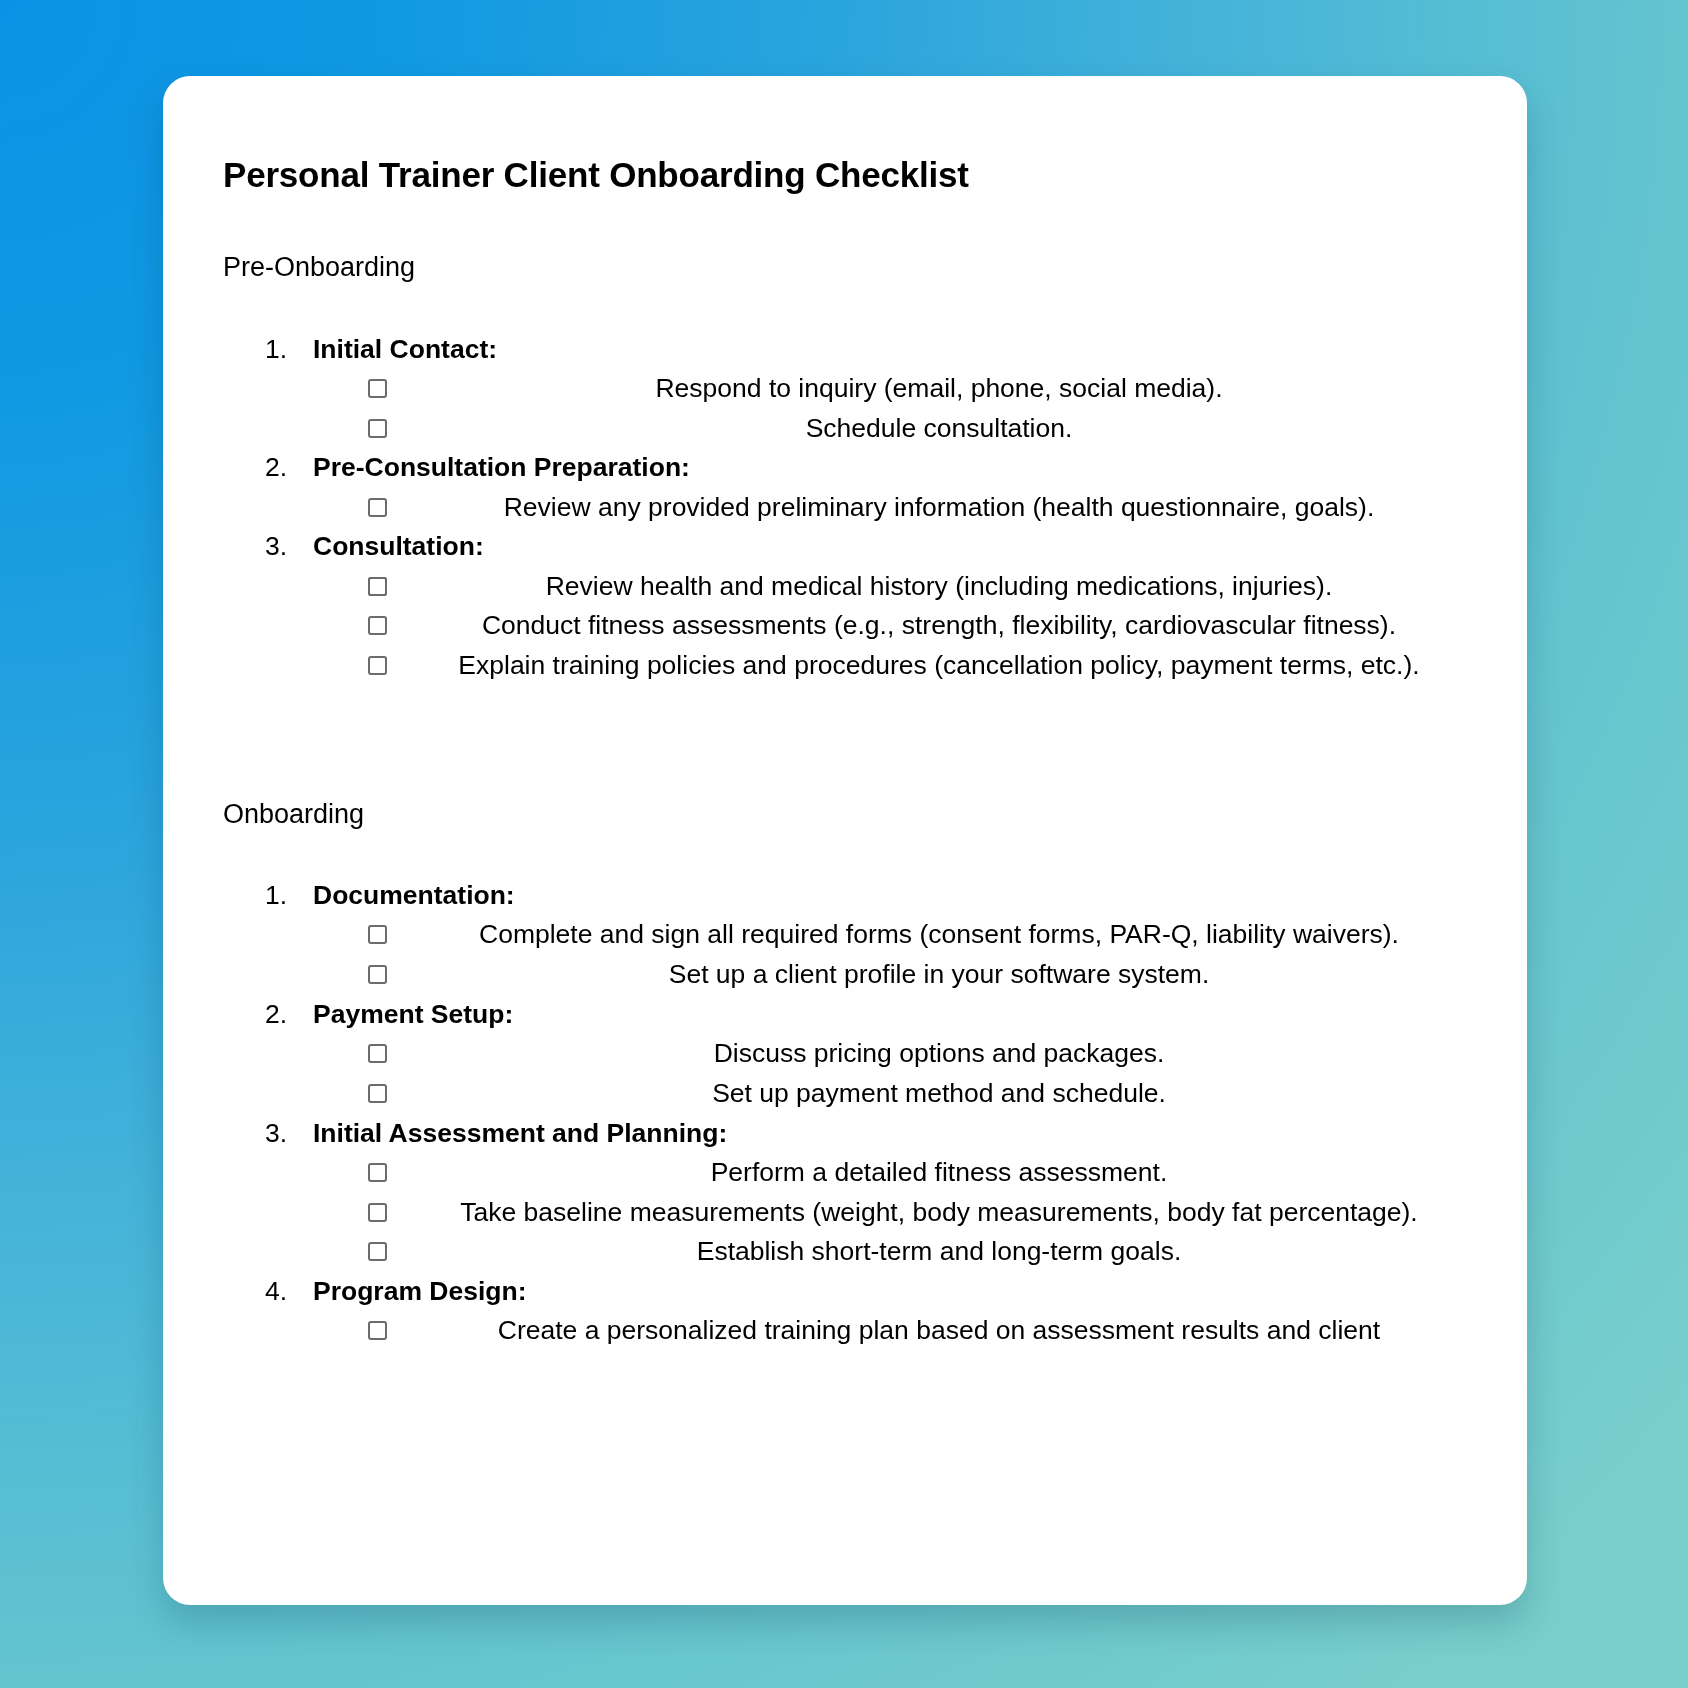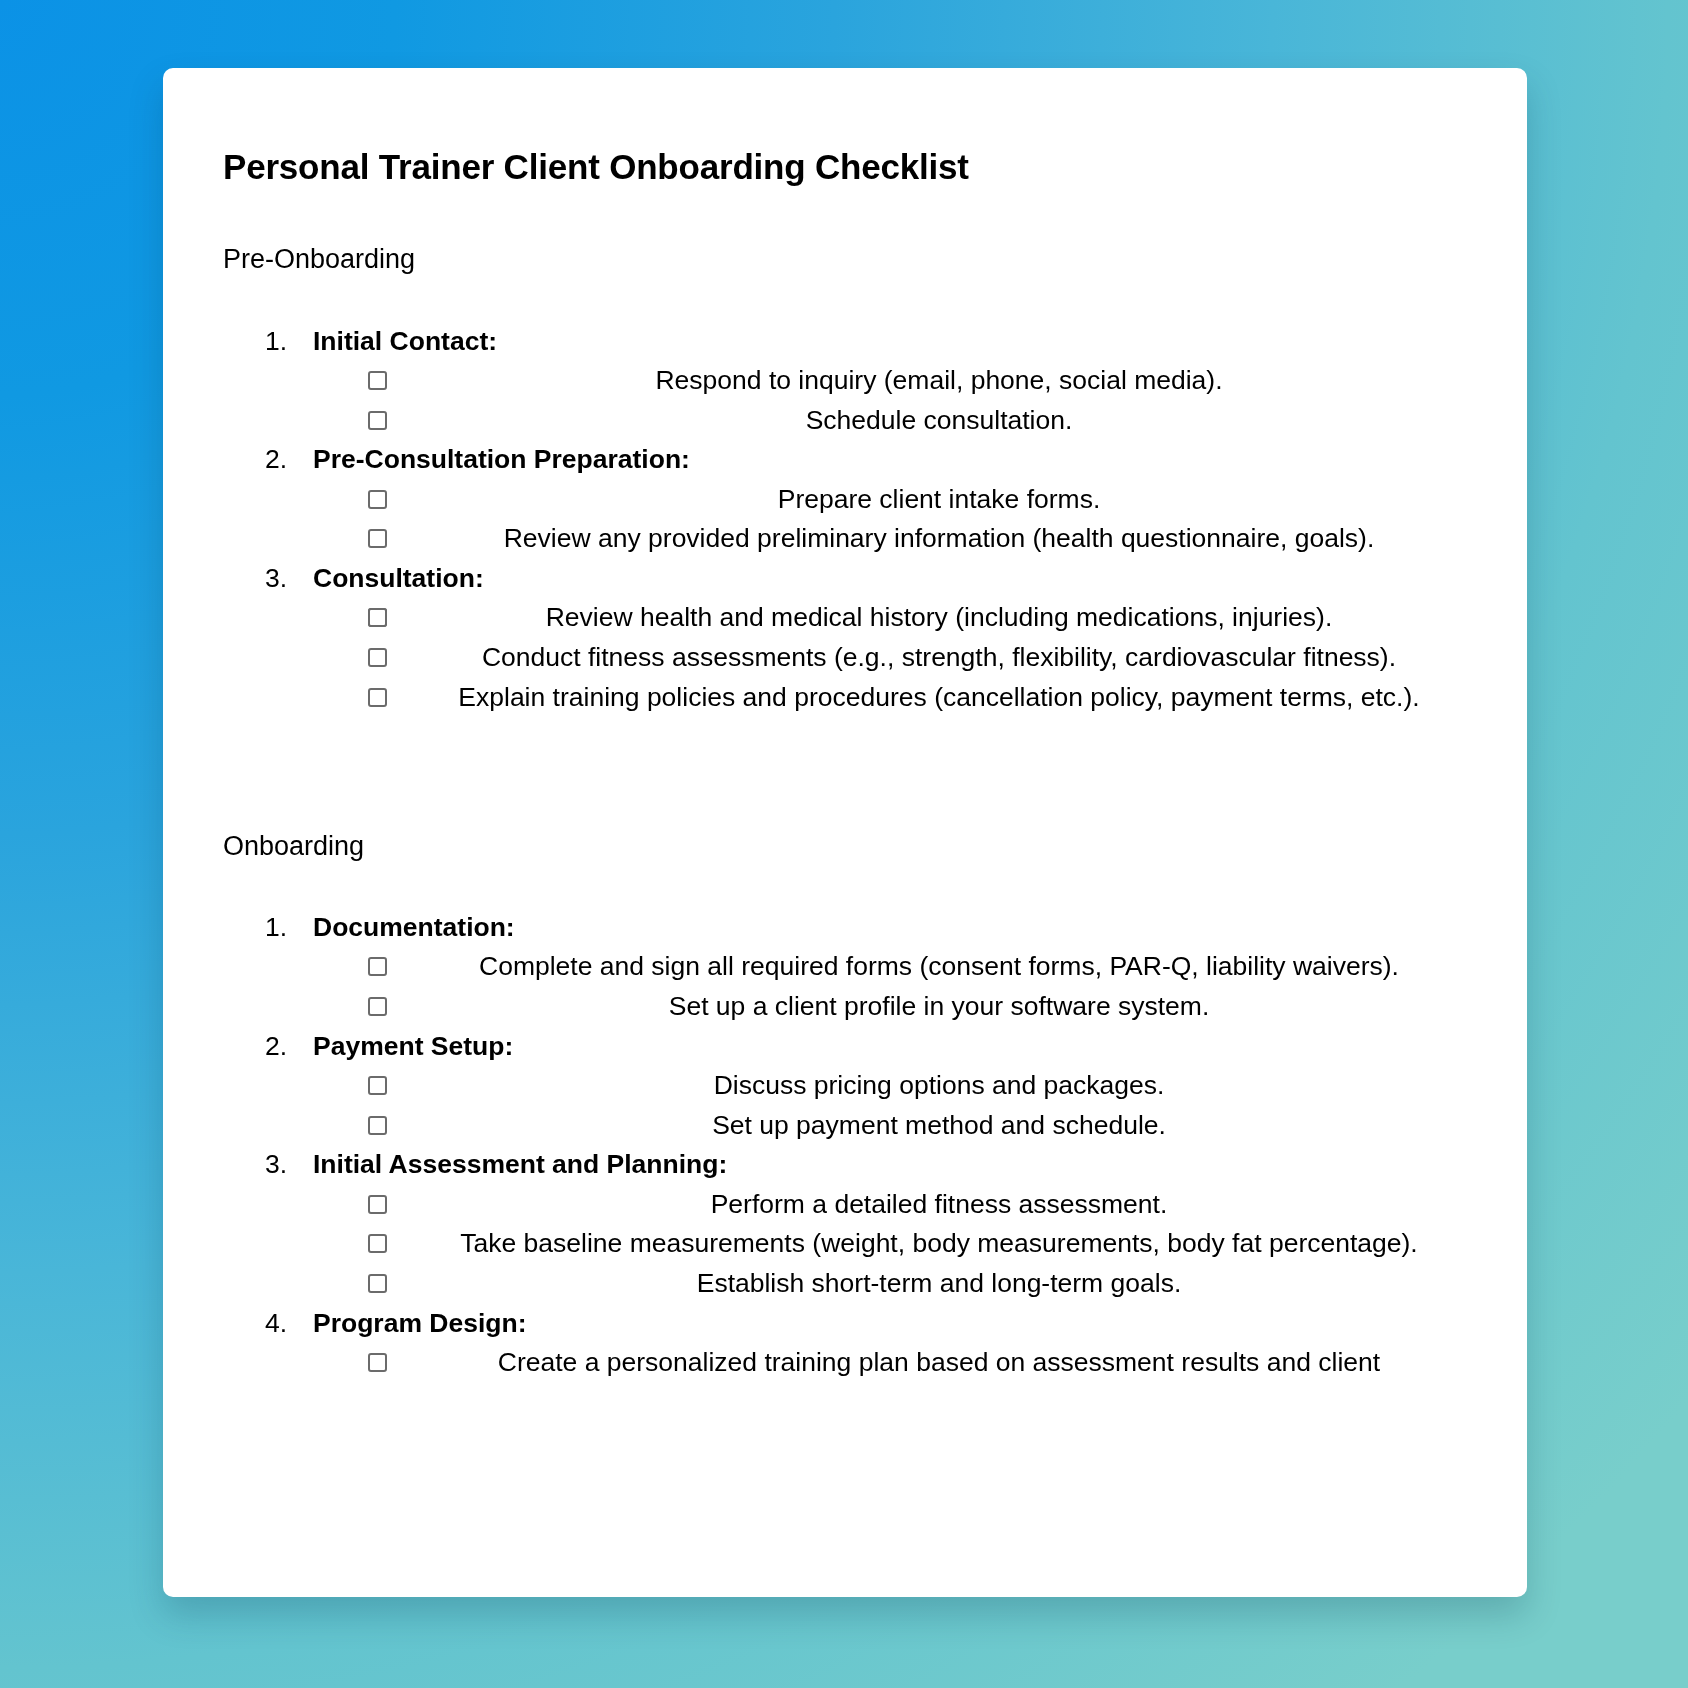--- a/index.html
+++ b/index.html
@@ -22,25 +22,25 @@
   }
 
   .page-backdrop {
     position: absolute;
     inset: 0;
   }
 
   .doc-card {
     position: absolute;
     left: 163px;
-    top: 68px;
+    top: 76px;
     width: 1364px;
     height: 1529px;
     background: #ffffff;
-    border-radius: 10px;
+    border-radius: 27px;
     box-shadow: 0 18px 34px rgba(10, 60, 80, 0.22);
     overflow: hidden;
   }
 
   .doc-body {
     position: absolute;
     left: 60px;
     top: 66px;
     width: 1250px;
     color: #000000;
@@ -156,24 +156,20 @@
               </li>
             </ul>
           </li>
 
           <li>
             <span class="num">2.</span>
             <span class="item-label">Pre-Consultation Preparation:</span>
             <ul class="checks">
               <li>
                 <span class="checkbox"></span>
-                <span>Prepare client intake forms.</span>
-              </li>
-              <li>
-                <span class="checkbox"></span>
                 <span>Review any provided preliminary information (health questionnaire, goals).</span>
               </li>
             </ul>
           </li>
 
           <li>
             <span class="num">3.</span>
             <span class="item-label">Consultation:</span>
             <ul class="checks">
               <li>

